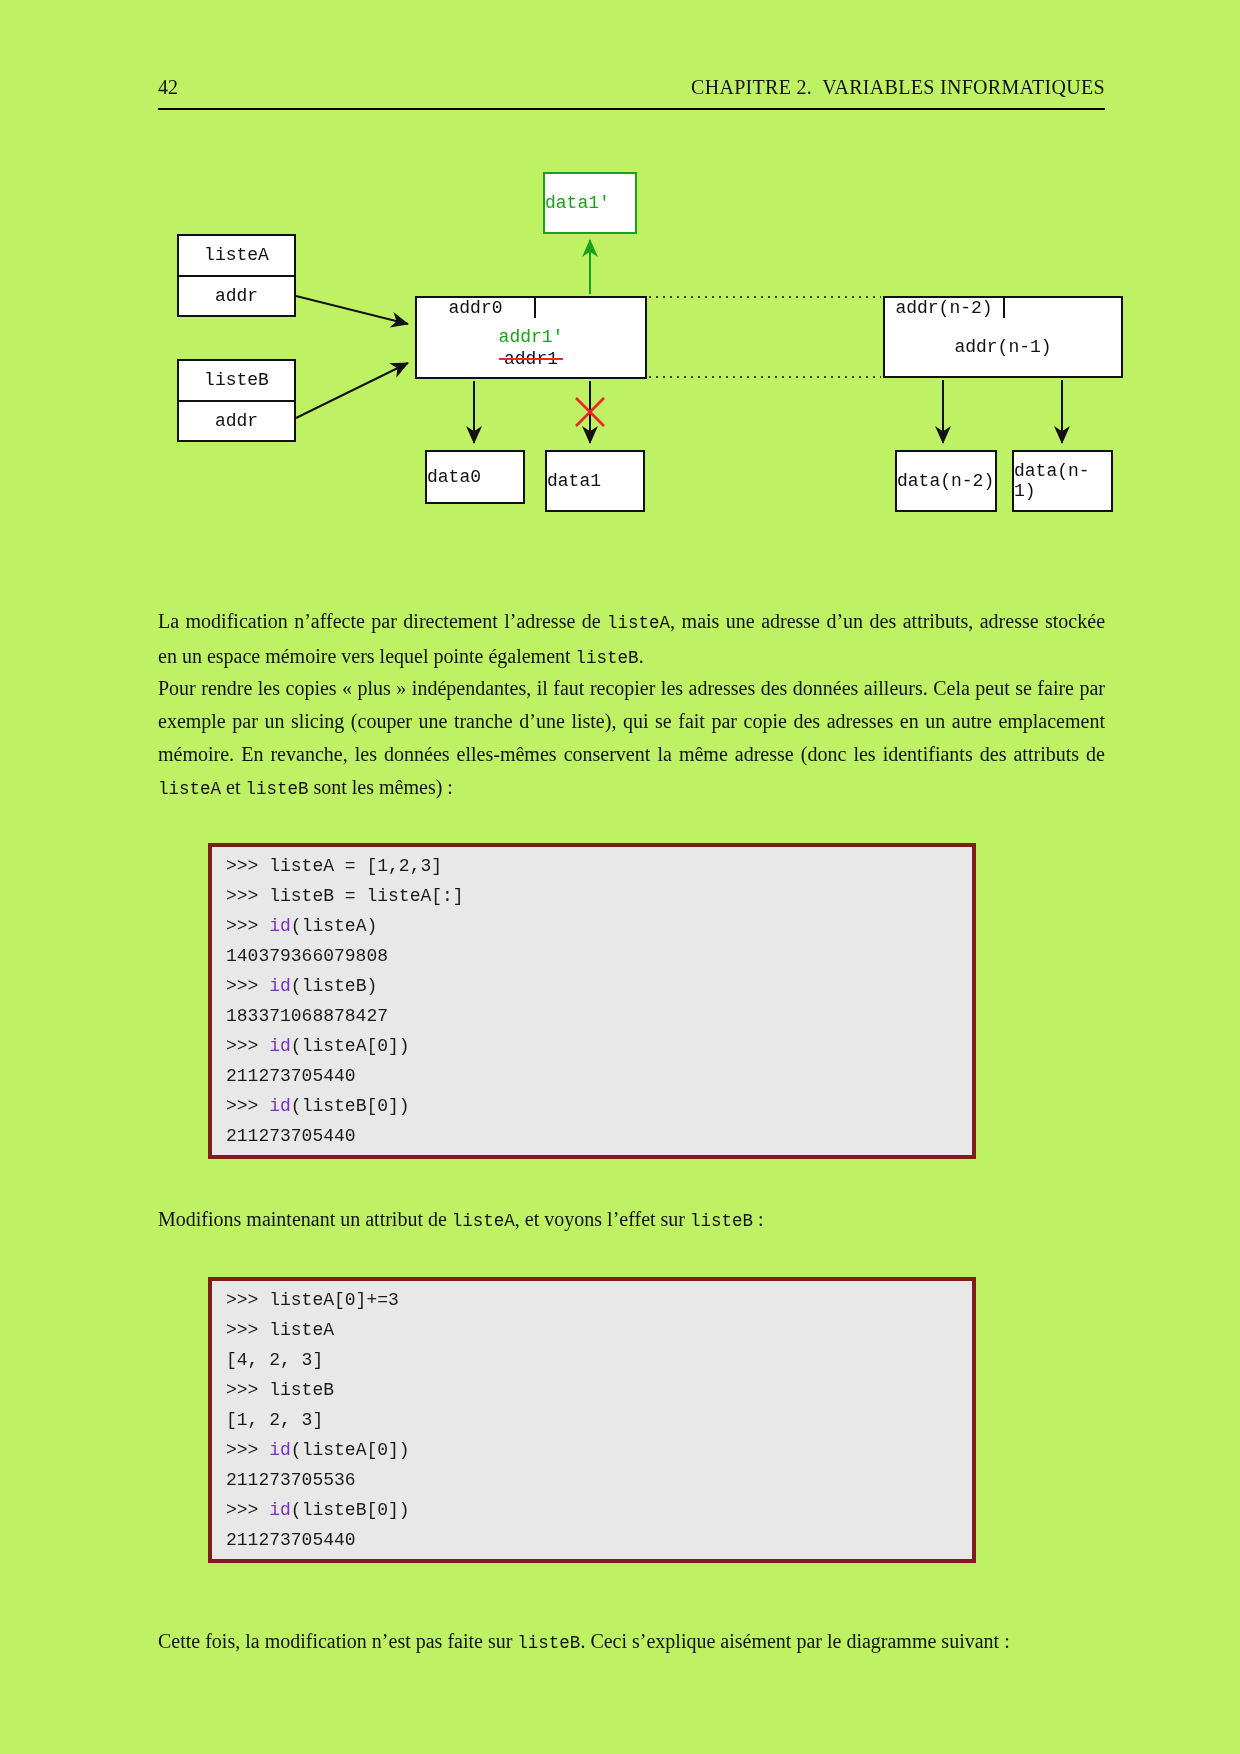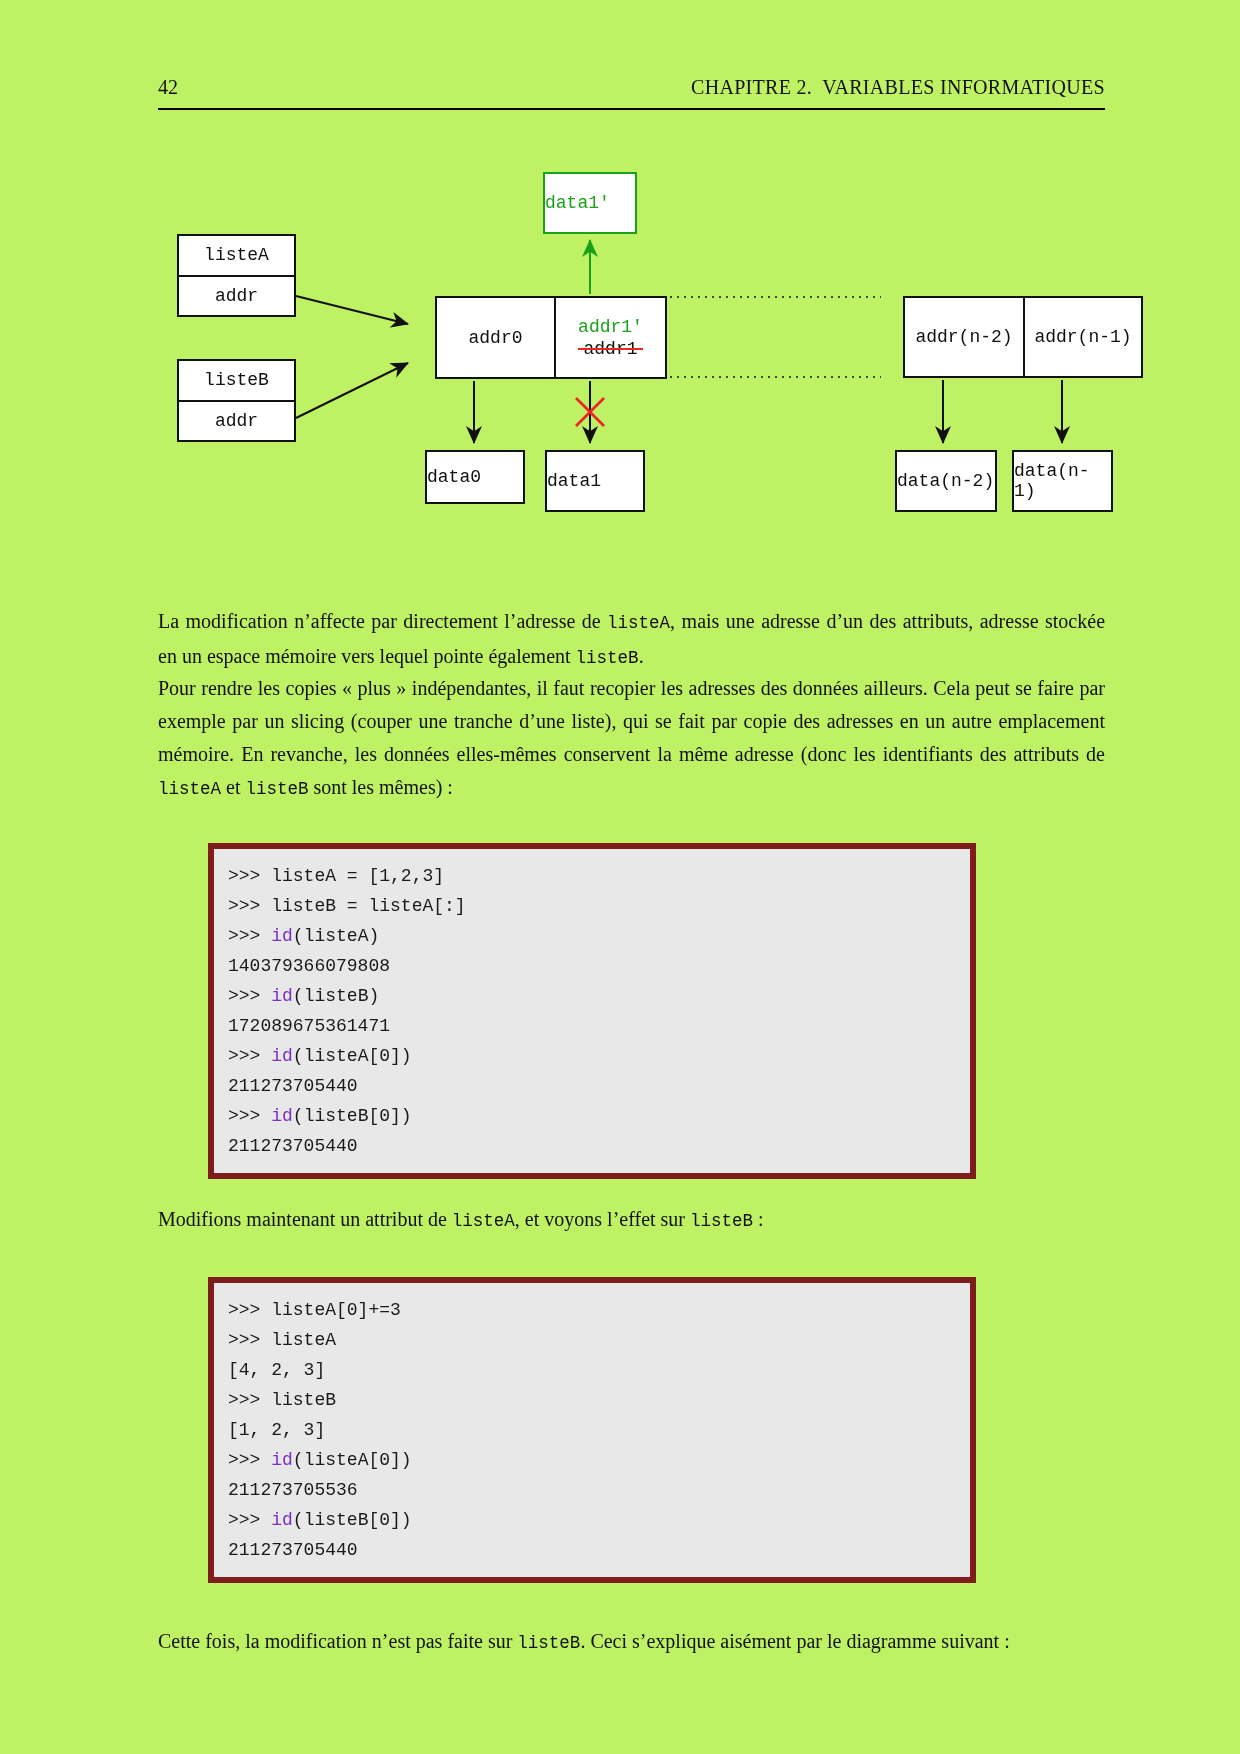--- a/index.html
+++ b/index.html
@@ -26,21 +26,21 @@
     font-family:"Liberation Mono", monospace; font-size:18px; color:var(--ink);
   }
   .dlayer { position:absolute; left:0; top:0; width:1240px; height:390px; }
   .dbox {
     position:absolute; border:2px solid var(--ink); background:#fff;
     display:flex; align-items:center; justify-content:flex-start;
   }
   .dbox.split-v { flex-direction:column; align-items:stretch; justify-content:stretch; padding:0; }
   .vcell { flex:1; display:flex; align-items:center; justify-content:center; }
   .vcell + .vcell { border-top:2px solid var(--ink); }
-  .dbox.split-h { flex-direction:row; align-items:stretch; justify-content:stretch;margin-left:20px; }
+  .dbox.split-h { flex-direction:column; align-items:stretch; justify-content:stretch; }
   .hcell { display:flex; flex-direction:column; align-items:center; justify-content:center; }
   .hcell.first { border-right:2px solid var(--ink); }
   .greenbox { border-color:var(--green); color:var(--green); }
   .greentxt { color:var(--green); }
   .addr1-stack { display:flex; flex-direction:column; align-items:center; line-height:22px; }
   .strike { position:relative; }
   .strike::after {
     content:""; position:absolute; left:-5px; right:-5px; top:50%; margin-top:-1px;
     height:2px; background:var(--red);
   }
@@ -48,22 +48,22 @@
   
   .para {
     position:absolute; left:158px; width:947px;
     font-size:20px; line-height:33px; text-align:justify;
   }
   .ic { font-family:"Liberation Mono", monospace; font-size:17.5px; }
 
   
   .codeblock {
     position:absolute; left:208px; width:768px;
-    background:var(--codebg); border:6px solid #7f1d1d;
-    padding:12px 14px; font-family:"Liberation Mono", monospace;
+    background:var(--codebg); border:4px solid #7f1d1d;
+    padding:4px 14px; font-family:"Liberation Mono", monospace;
     font-size:18px; line-height:30px; color:#1a1a1a;
   }
   .cl { white-space:pre; }
   .kw { color:var(--purple); }
 </style>
 </head>
 <body>
 
 <div class="page">
 
@@ -155,21 +155,21 @@
   <p class="para" style="top:605px;"><span>La modification n’affecte par directement l’adresse de </span><code class="ic">listeA</code><span>, mais une adresse d’un des attributs, adresse stockée en un espace mémoire vers lequel pointe également </span><code class="ic">listeB</code><span>.</span></p>
 
   <p class="para" style="top:672px;"><span>Pour rendre les copies «&nbsp;plus&nbsp;» indépendantes, il faut recopier les adresses des données ailleurs. Cela peut se faire par exemple par un slicing (couper une tranche d’une liste), qui se fait par copie des adresses en un autre emplacement mémoire. En revanche, les données elles-mêmes conservent la même adresse (donc les identifiants des attributs de </span><code class="ic">listeA</code><span> et </span><code class="ic">listeB</code><span> sont les mêmes) :</span></p>
 
   <div class="codeblock" style="top:843px;">
     <div class="cl"><span>&gt;&gt;&gt; listeA = [1,2,3]</span></div>
     <div class="cl"><span>&gt;&gt;&gt; listeB = listeA[:]</span></div>
     <div class="cl"><span>&gt;&gt;&gt; </span><span class="kw">id</span><span>(listeA)</span></div>
     <div class="cl"><span>140379366079808</span></div>
     <div class="cl"><span>&gt;&gt;&gt; </span><span class="kw">id</span><span>(listeB)</span></div>
-    <div class="cl"><span>172089675361471</span></div>
+    <div class="cl"><span>183371068878427</span></div>
     <div class="cl"><span>&gt;&gt;&gt; </span><span class="kw">id</span><span>(listeA[0])</span></div>
     <div class="cl"><span>211273705440</span></div>
     <div class="cl"><span>&gt;&gt;&gt; </span><span class="kw">id</span><span>(listeB[0])</span></div>
     <div class="cl"><span>211273705440</span></div>
   </div>
 
   <p class="para" style="top:1203px;"><span>Modifions maintenant un attribut de </span><code class="ic">listeA</code><span>, et voyons l’effet sur </span><code class="ic">listeB</code><span> :</span></p>
 
   <div class="codeblock" style="top:1277px;">
     <div class="cl"><span>&gt;&gt;&gt; listeA[0]+=3</span></div>

